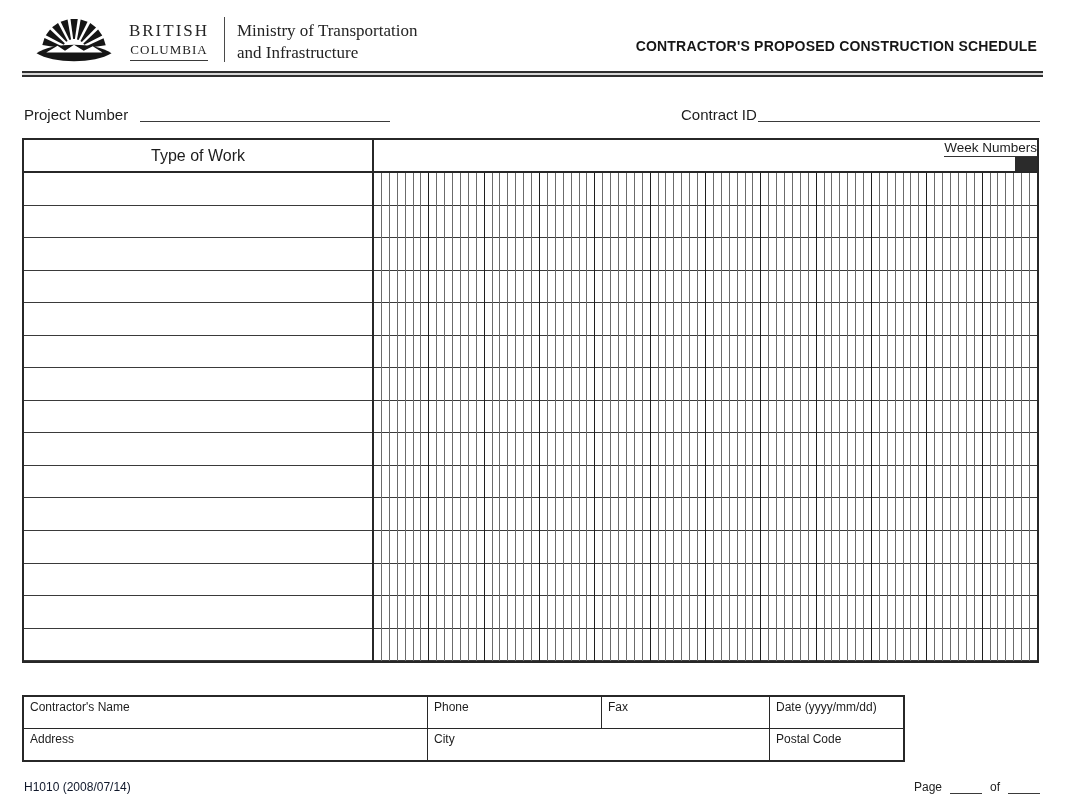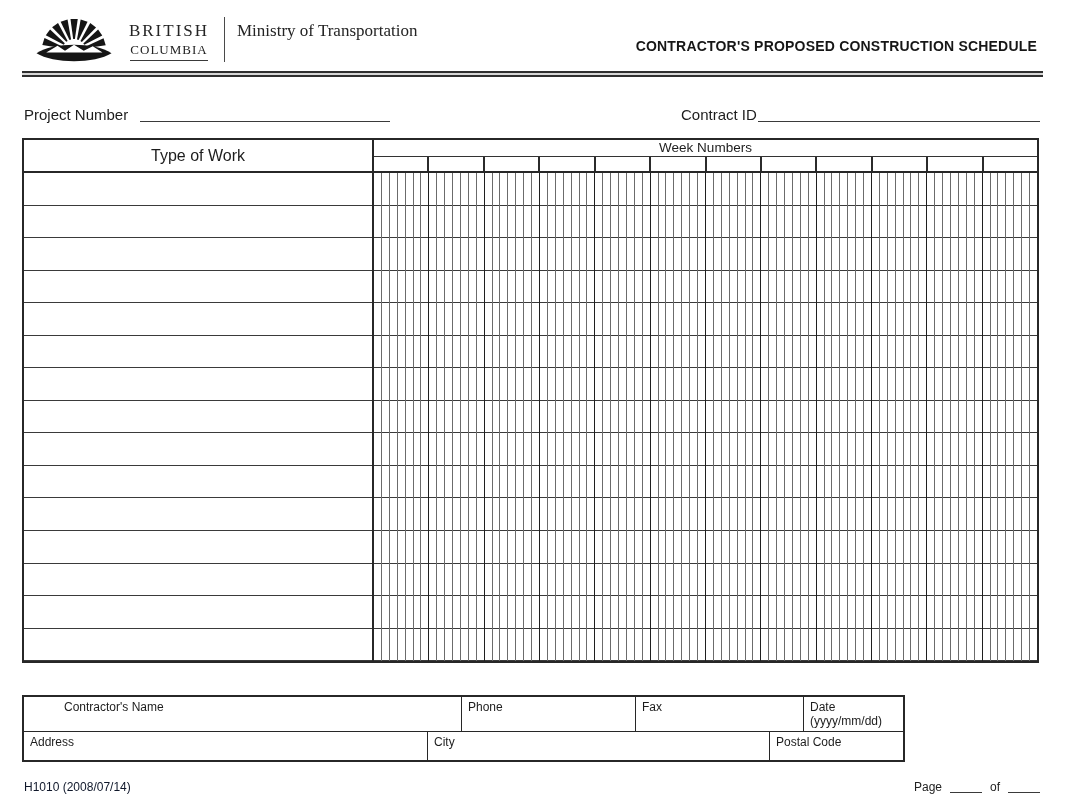--- a/index.html
+++ b/index.html
@@ -45,21 +45,21 @@
   #schedule-table {
     position:absolute; left:22px; top:138px; width:1017px; height:525px;
     border:2px solid #272727; background:#fff;
   }
   #st-header { display:flex; height:33px; border-bottom:2px solid #272727; }
   #tow-cell {
     width:350px; border-right:2px solid #272727;
     display:flex; align-items:center; justify-content:center;
     font-size:16px; color:#1d1d1d;
   }
-  #week-area { flex:1; display:flex; flex-direction:column; }
+  #week-area { flex:1; display:flex; flex-direction:column;align-items:flex-end; }
   #week-label-row {
     height:17px; border-bottom:1px solid #333;
     text-align:center; font-size:13.5px; line-height:16px; color:#1d1d1d;
   }
   #week-cells-row { flex:1; display:flex; }
   .week-cell { flex:1; border-right:2px solid #2b2b2b; font-size:11px; text-align:center; }
   .week-cell:last-child { border-right:none; }
 
   #st-body {
     display:flex; height:488px;
@@ -73,34 +73,34 @@
   .week-col:last-child { border-right:none; }
   .day-col { flex:1; border-right:1px solid #6b6b6b; }
   .day-col:last-child { border-right:none; }
 
   
   #contractor-table {
     position:absolute; left:22px; top:695px; width:883px; height:67px;
     border:2px solid #272727; display:flex; flex-direction:column; background:#fff;
   }
   .ct-row { flex:1; display:flex; }
-  .ct-row.first { border-bottom:1.5px solid #272727;padding-left:34px; }
+  .ct-row.first { border-bottom:1.5px solid #272727; }
   .ct-cell { border-right:1.5px solid #272727; padding:3px 6px; font-size:12px; color:#1d1d1d; }
   .ct-cell:last-child { border-right:none; }
   .ct-name   { width:404px; }
   .ct-phone  { width:174px; }
   .ct-fax    { width:168px; }
   .ct-date   { flex:1; }
   .ct-address{ width:404px; }
   .ct-city   { width:342px; }
   .ct-postal { flex:1; }
 
   
   #form-number { position:absolute; left:24px; top:780px; font-size:12px; color:#0f172a; }
-  #page-of { position:absolute; right:28px; top:780px; font-size:12px; color:#222; display:flex; align-items:flex-start; gap:8px; }
+  #page-of { position:absolute; right:28px; top:780px; font-size:12px; color:#222; display:flex; align-items:center; gap:8px; }
   .page-blank { display:inline-block; width:32px; height:13px; border-bottom:1.5px solid #3a3a3a; font-size:11px; text-align:center; }
 </style>
 </head>
 <body>
 
 <div id="page">
 
   <svg id="logo" viewBox="0 0 120 72" aria-hidden="true">
     <g id="bc-logo-rays" fill="#151515">
         <polygon points="75.6,48.4 102.3,44.2 99.4,34.9 74.9,46.3"></polygon>
@@ -119,20 +119,21 @@
 
   <div id="bc-wordmark">
     <div class="l1">BRITISH</div>
     <span class="l2">COLUMBIA</span>
   </div>
 
   <div id="header-divider"></div>
 
   <div id="ministry">
     <div>Ministry of Transportation</div>
+    <div>and Infrastructure</div>
   </div>
 
   <div id="form-title">CONTRACTOR'S PROPOSED CONSTRUCTION SCHEDULE</div>
 
   <div id="header-rule"></div>
 
   <div id="project-label" class="field-label">Project Number</div>
   <div id="project-line" class="blank-line"></div>
   <div id="contract-label" class="field-label">Contract ID</div>
   <div id="contract-line" class="blank-line"></div>

